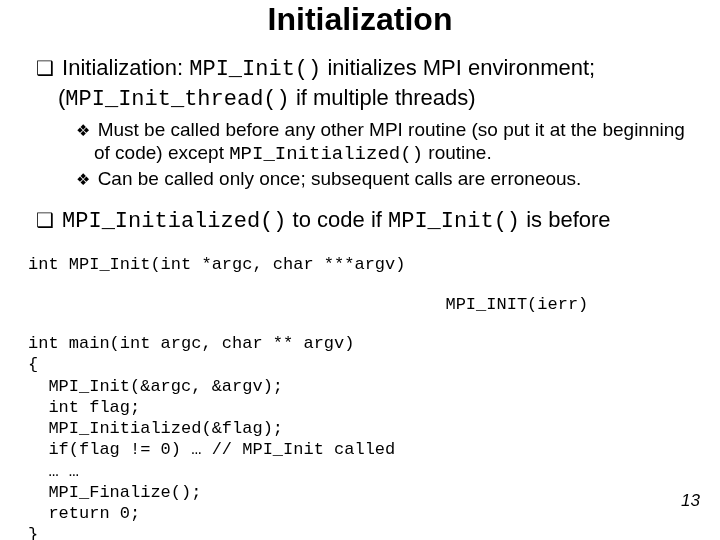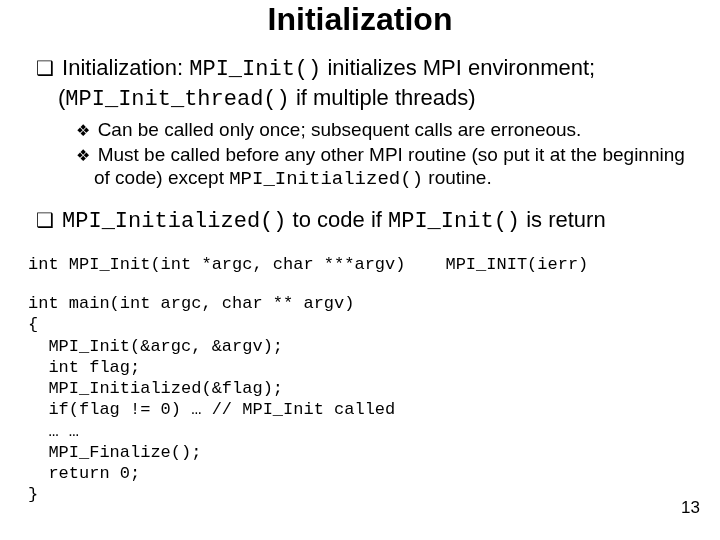--- a/index.html
+++ b/index.html
@@ -55,52 +55,54 @@
     line-height: 1.25;
     gap: 40px;
   }
   .code-left {
     width: 58%;
     white-space: pre;
   }
   .code-right {
     width: 42%;
     white-space: pre;
+    margin-top: 40px;
   }
   .pagenum {
     position: absolute;
     right: 20px;
-    bottom: 22px;
+    bottom: 29px;
     font-size: 17px;
+    font-style: italic;
   }
 </style>
 </head>
 <body>
 
 <div class="slide">
   <h1>Initialization</h1>
 
   <p class="top-bullet">
     <span class="marker">❑</span>
     <span>Initialization: </span><span class="mono">MPI_Init()</span><span> initializes MPI environment; (</span><span class="mono">MPI_Init_thread()</span><span> if multiple threads)</span>
   </p>
 
   <p class="sub-bullet">
     <span class="marker">❖</span>
-    <span>Can be called only once; subsequent calls are erroneous.</span>
+    <span>Must be called before any other MPI routine (so put it at the beginning of code) except </span><span class="mono">MPI_Initialized()</span><span> routine.</span>
   </p>
 
   <p class="sub-bullet">
     <span class="marker">❖</span>
-    <span>Must be called before any other MPI routine (so put it at the beginning of code) except </span><span class="mono">MPI_Initialized()</span><span> routine.</span>
+    <span>Can be called only once; subsequent calls are erroneous.</span>
   </p>
 
   <p class="top-bullet">
     <span class="marker">❑</span>
-    <span class="mono">MPI_Initialized()</span><span> to code if </span><span class="mono">MPI_Init()</span><span> is return</span>
+    <span class="mono">MPI_Initialized()</span><span> to code if </span><span class="mono">MPI_Init()</span><span> is before</span>
   </p>
 
   <div class="code-row">
     <div class="code-left">int MPI_Init(int *argc, char ***argv)</div>
     <div class="code-right">MPI_INIT(ierr)</div>
   </div>
 
   <div class="code-row">
     <div class="code-left">int main(int argc, char ** argv)
 {

